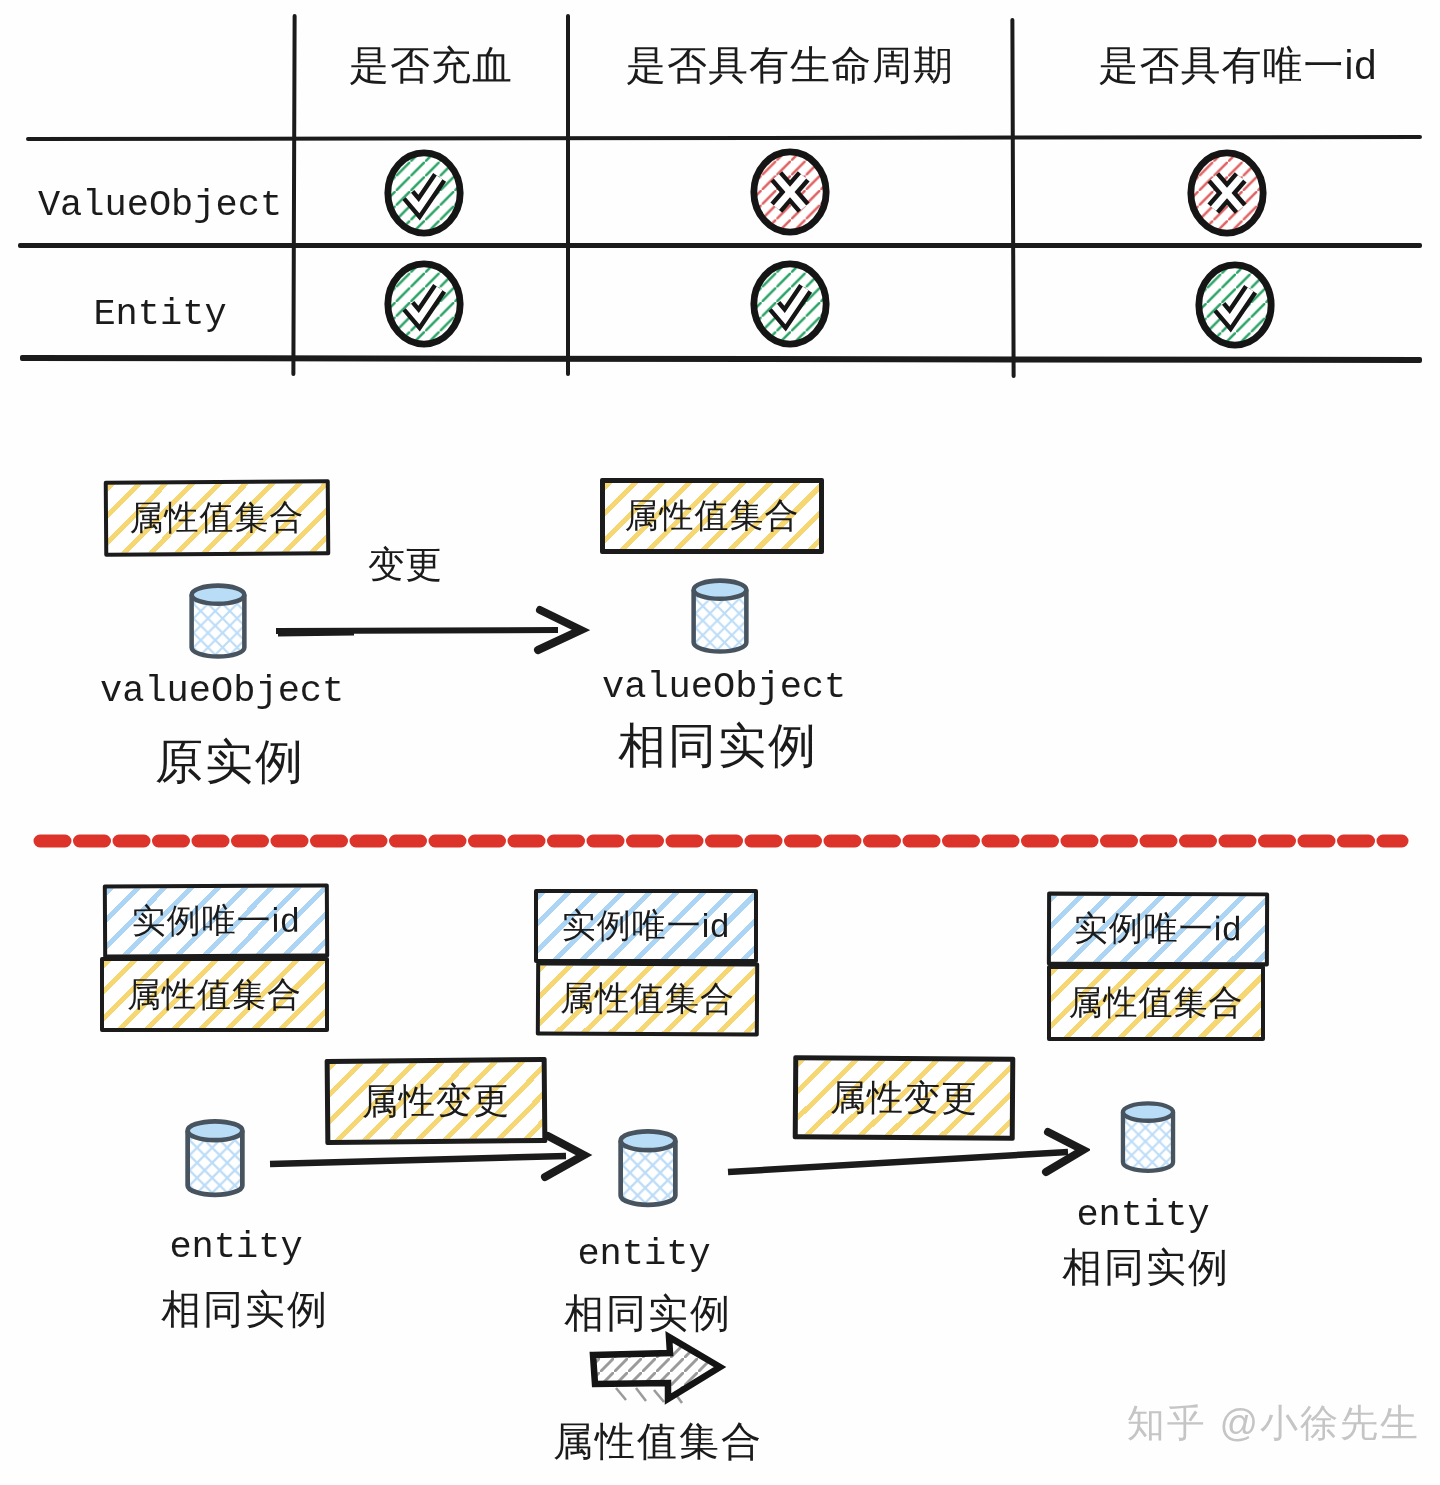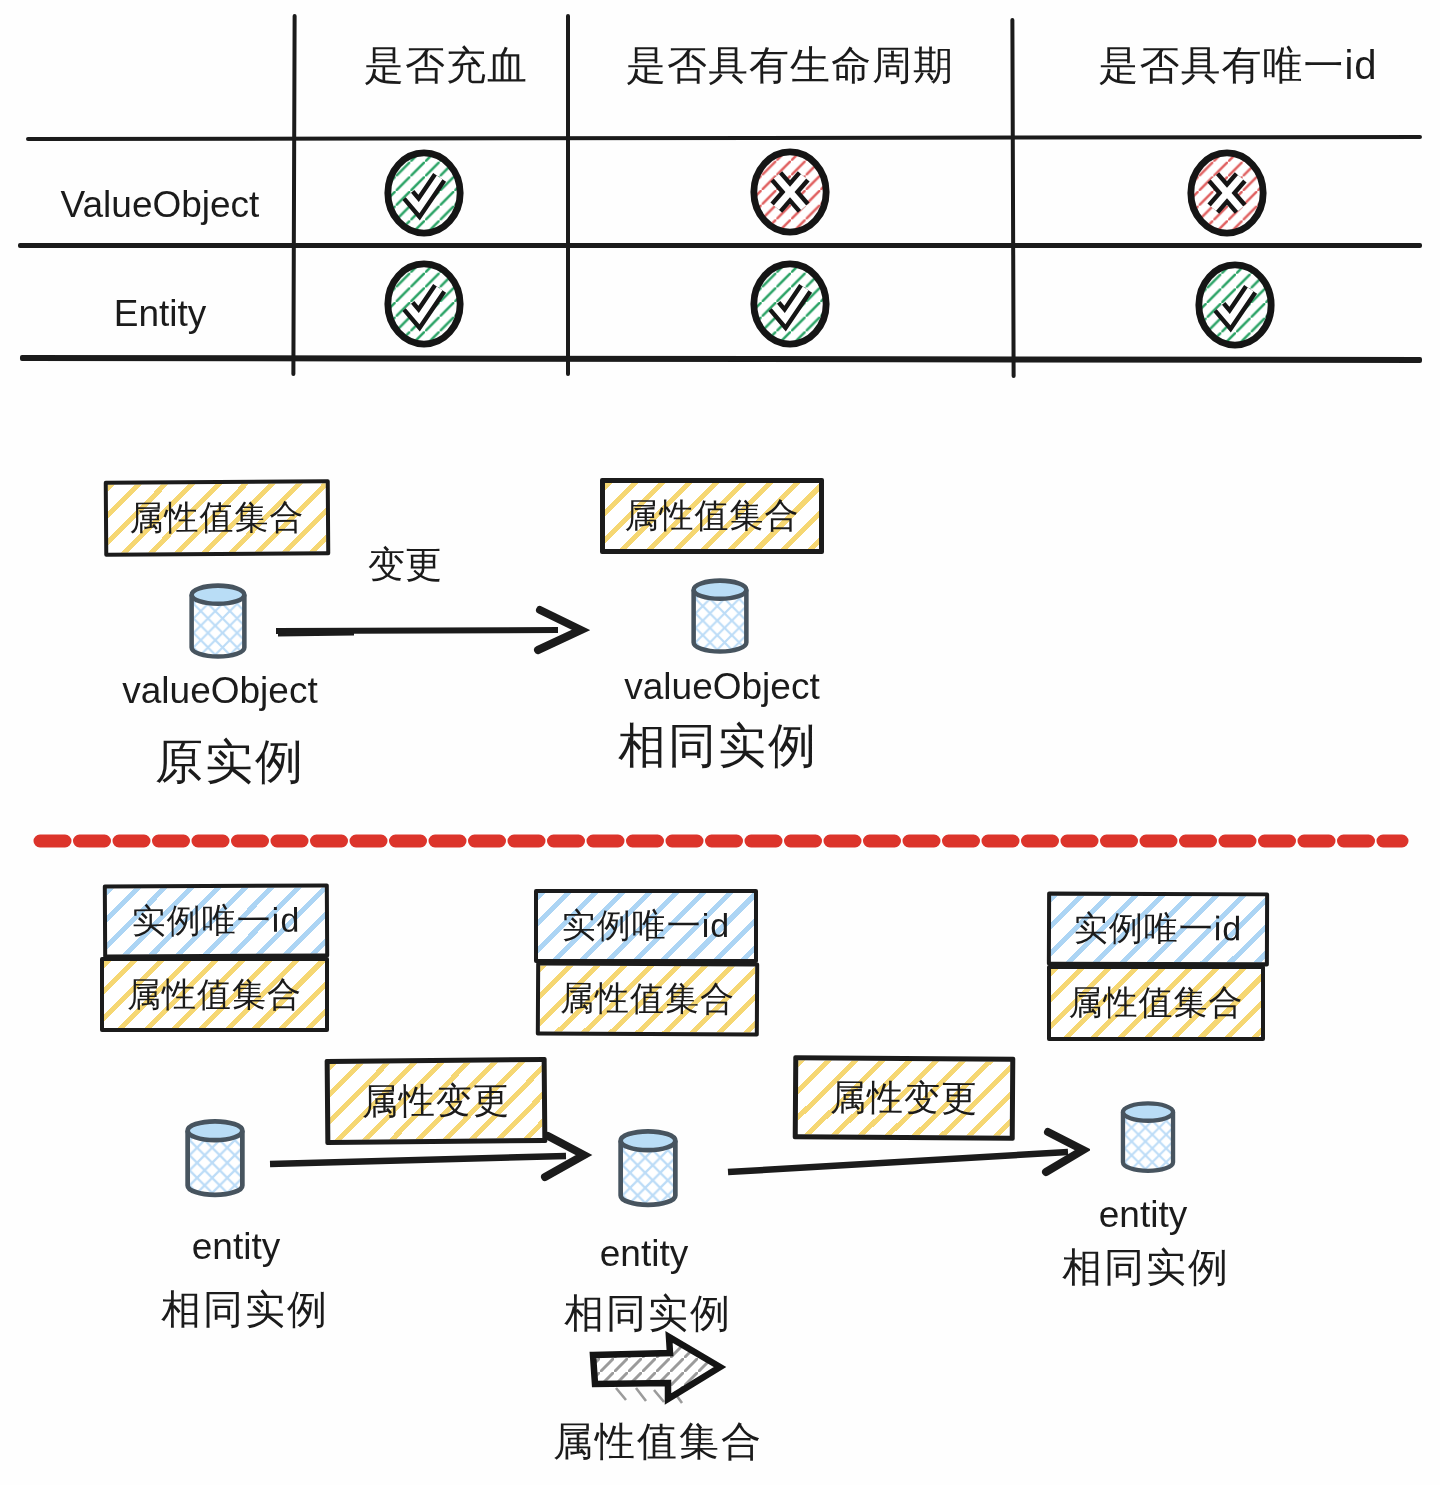--- a/index.html
+++ b/index.html
@@ -2,35 +2,35 @@
 <html><head>
 <meta charset="utf-8">
 <style>
   html,body{margin:0;padding:0;background:#ffffff;}
   body{font-family:"Liberation Sans","DejaVu Sans",sans-serif;color:#1b1b1b;}
   .canvas{position:relative;width:1440px;height:1485px;background:#fefefe;overflow:hidden;}
 
   
   .abs{position:absolute;}
   .cn{line-height:1.15;}
-  .mono{font-family:Liberation Sans, sans-serif;}
+  .mono{font-family:Liberation Mono, monospace;}
 
   
   .vline{position:absolute;width:4px;background:#1b1b1b;border-radius:2px;}
   #v1{left:292px;top:14px;height:362px;transform:rotate(0.2deg);}
   #v2{left:566px;top:14px;height:362px;}
   #v3{left:1011px;top:18px;height:360px;transform:rotate(-0.2deg);}
   .hline{position:absolute;height:4px;background:#1b1b1b;border-radius:2px;}
   #h1{left:26px;top:136px;width:1396px;transform:rotate(-0.08deg);}
   #h2{left:18px;top:243px;width:1404px;height:5px;}
   #h3{left:20px;top:356px;width:1402px;height:6px;transform:rotate(0.08deg);}
 
   
   .col-h{position:absolute;top:42px;font-size:40px;text-align:center;letter-spacing:1px;}
-  #ch1{left:311px;width:270px;}
+  #ch1{left:296px;width:270px;}
   #ch2{left:570px;width:440px;}
   #ch3{left:1014px;width:408px;margin-left:20px;}
   .row-l{position:absolute;font-size:37px;text-align:center;}
   #rl1{left:28px;top:184px;width:264px;}
   #rl2{left:28px;top:293px;width:264px;}
 
   
   .cell-icon{position:absolute;width:86px;height:92px;}
   #ic00{left:381px;top:147px;}
   #ic01{left:747px;top:146px;}
@@ -320,14 +320,15 @@
       <path d="M7,25 L84,23 L83,7 L134,37 L82,69 L82,53 L9,54 Z" fill="#ffffff"></path>
       <g clip-path="url(#ba-clip)">
         <rect x="0" y="0" width="142" height="78" fill="url(#ba-hatch)"></rect>
       </g>
       <path d="M30,58 L40,70 M50,58 L60,71 M68,60 L78,72 M88,62 L96,73" stroke="#9b9b9b" stroke-width="2.6" fill="none"></path>
       <path d="M7,25 L84,23 L83,7 L134,37 L82,69 L82,53 L9,54 Z" fill="none" stroke="#141414" stroke-width="6.5" stroke-linejoin="miter"></path>
     </svg>
     <div class="abs cn" id="legend-label">属性值集合</div>
   </div>
 
+  <div class="abs cn" id="watermark">知乎 @小徐先生</div>
 
 </div>
 
 </body></html>

